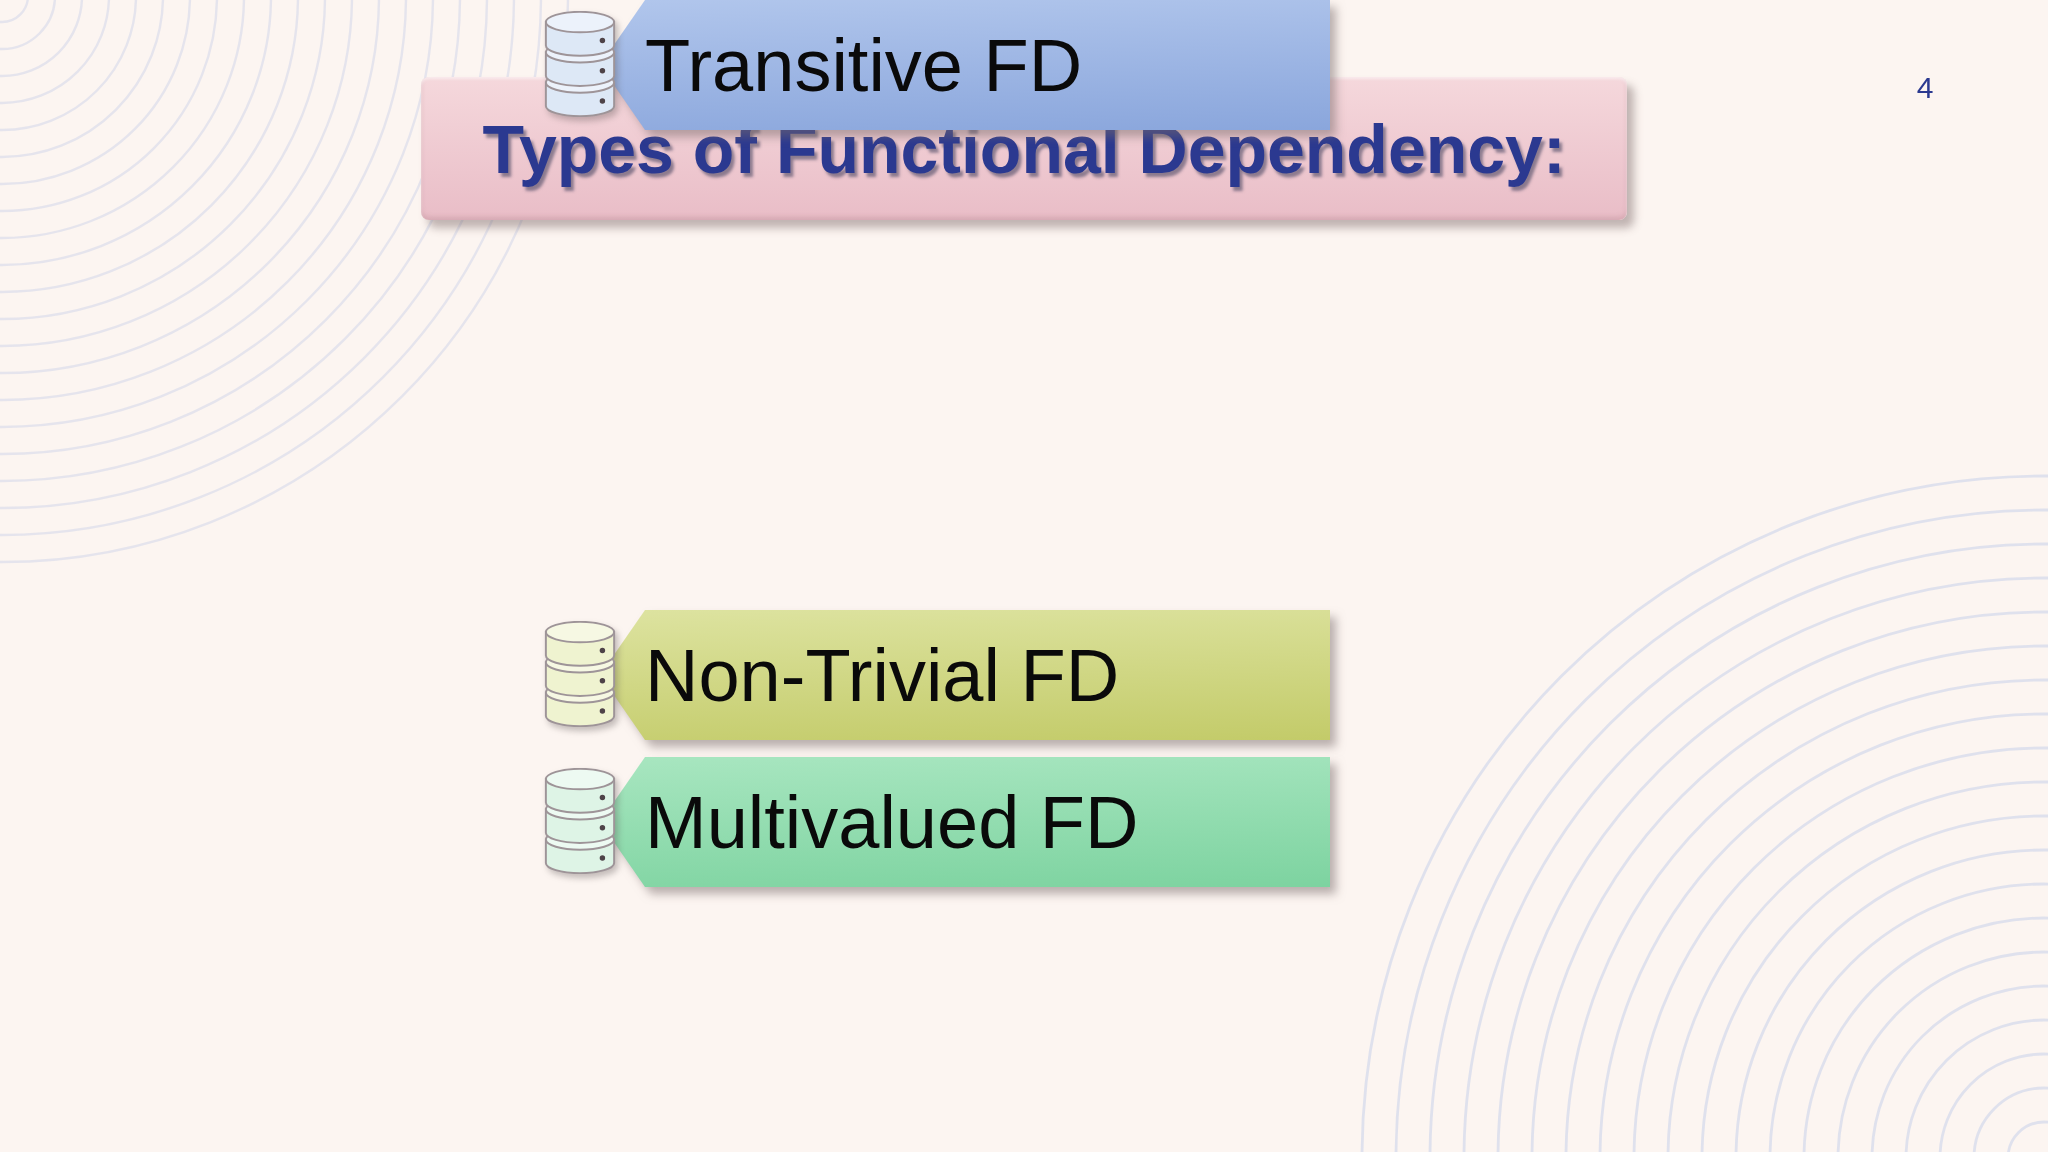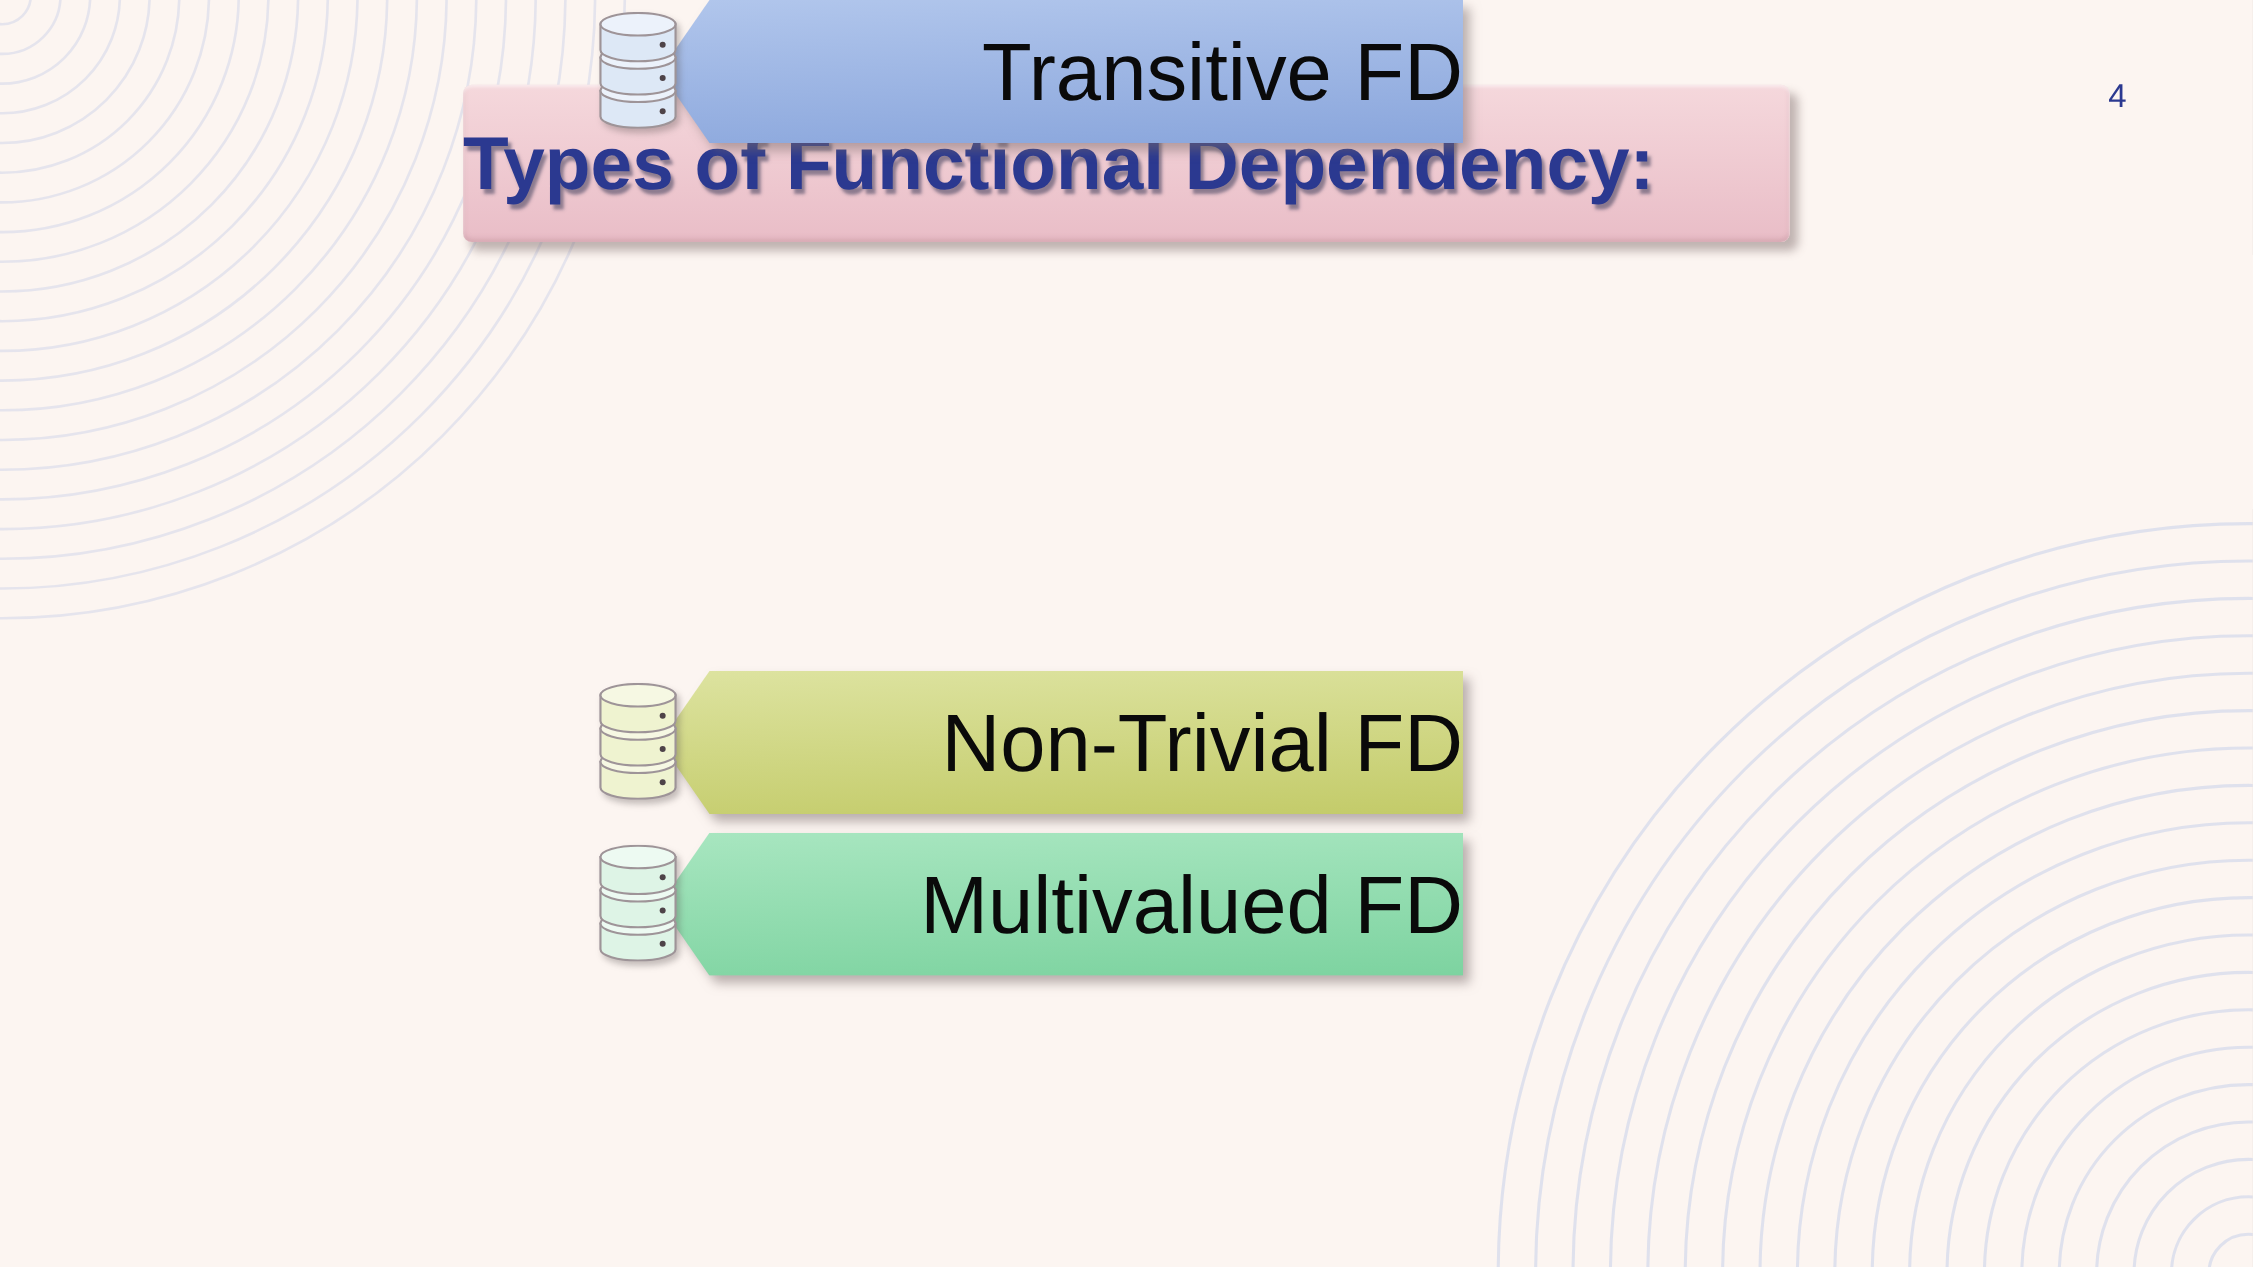--- a/index.html
+++ b/index.html
@@ -21,21 +21,21 @@
   }
 
   
   .title-banner{
     position:absolute;left:421px;top:77px;width:1206px;height:143px;
     border-radius:8px;
     background:linear-gradient(180deg,var(--tb1,#f5d8dc),var(--tb2,#e9bdc7));
     box-shadow:7px 8px 9px rgba(120,100,100,0.45),
                inset 0 2px 3px rgba(255,255,255,0.55),
                inset 0 -3px 5px rgba(170,120,130,0.30);
-    display:flex;align-items:center;
+    display:flex;align-items:center;justify-content:center;
   }
   .title-text{
     font-size:68px;font-weight:bold;
     color:var(--titleColor,#2b3990);
     text-shadow:3px 4px 3px rgba(60,60,90,0.55);
     letter-spacing:0px;white-space:nowrap;
   }
 
   
   .item-row{
@@ -47,21 +47,21 @@
   .item-row:nth-of-type(4){top:757px}
 
   .banner-wrap{
     position:absolute;left:59px;top:0;width:730px;height:130px;
     filter:drop-shadow(6px 7px 5px rgba(120,105,105,0.5));
   }
   .banner-shape{
     width:100%;height:100%;
     clip-path:polygon(45px 0, 100% 0, 100% 100%, 45px 100%, 0 50%);
     background:linear-gradient(178deg,var(--g1,#ccc),var(--g2,#aaa));
-    display:flex;align-items:center;justify-content:flex-end;
+    display:flex;align-items:center;justify-content:flex-start;
     padding-left:45px;box-sizing:border-box;
   }
   .item-label{
     font-size:74px;color:#0a0a0a;white-space:nowrap;
   }
 
   
   .db-icon{
     position:absolute;left:0;top:11px;width:78px;height:106px;
     filter:drop-shadow(3px 4px 3px rgba(90,80,80,0.35));

